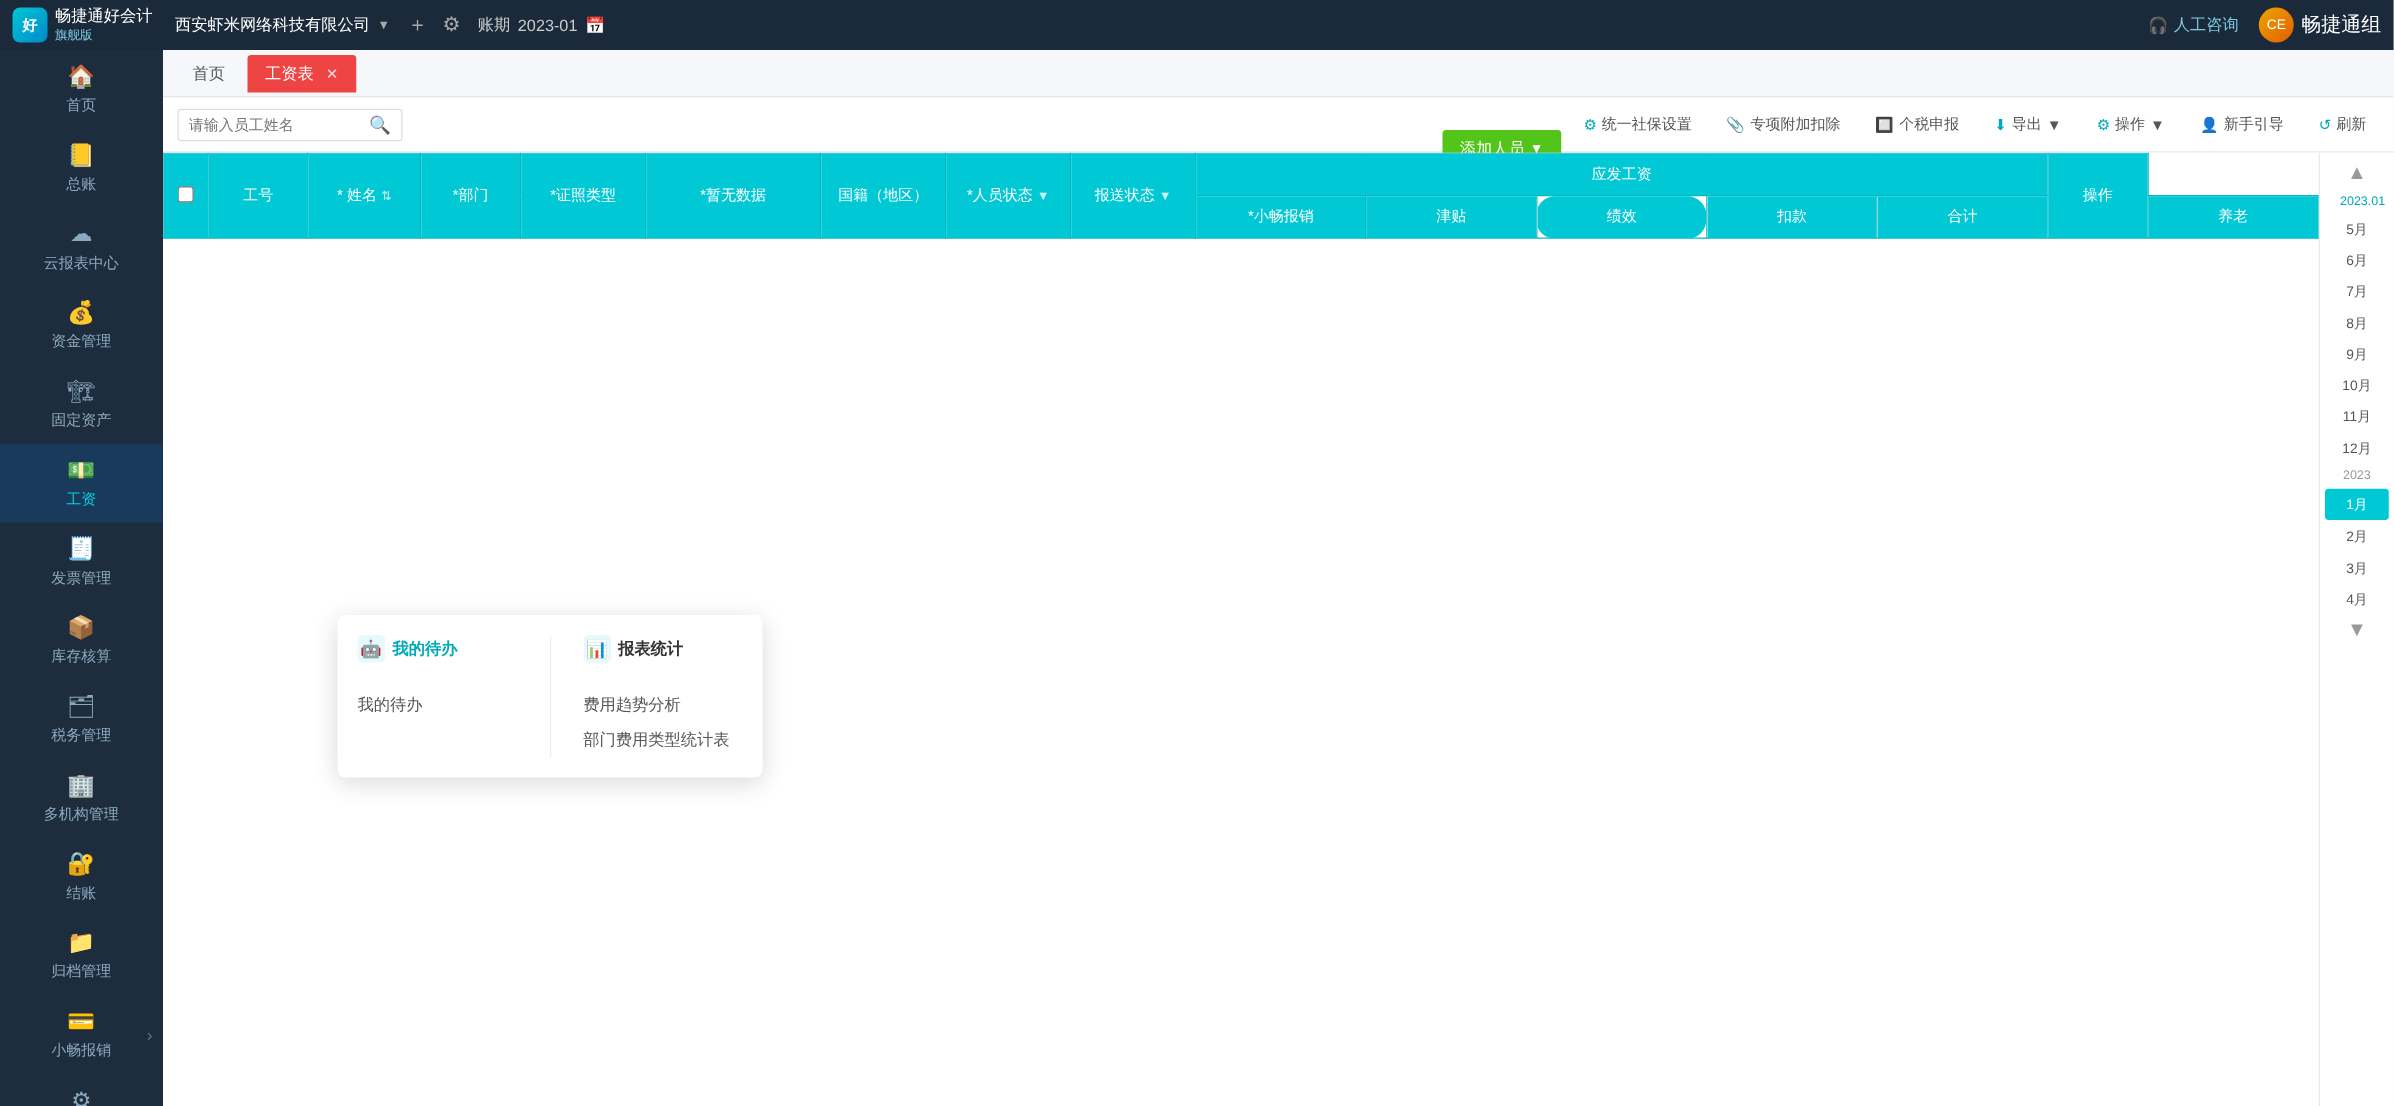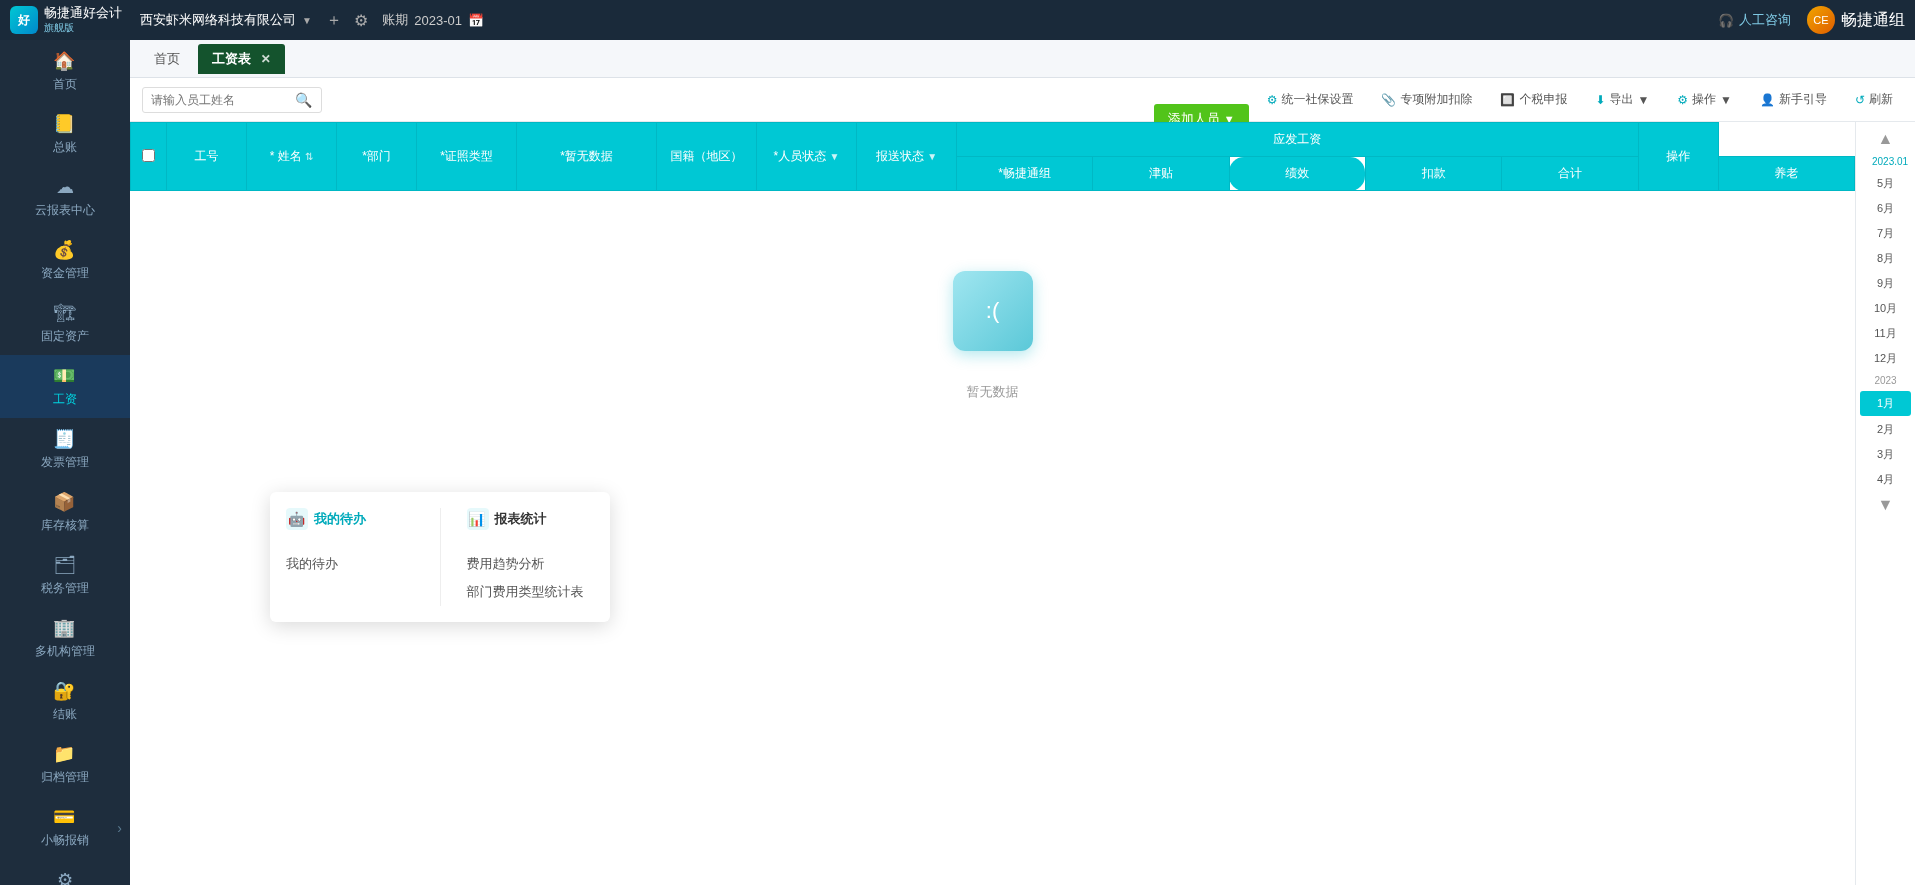--- a/index.html
+++ b/index.html
@@ -94,21 +94,21 @@
     
     .tab-bar {
       height: 38px; background: #f5f7fa; border-bottom: 1px solid #dde2e8;
       display: flex; align-items: center; padding: 0 10px; gap: 4px; flex-shrink: 0;
     }
     .tab-item {
       padding: 6px 14px; cursor: pointer; font-size: 13px; color: #555;
       border-radius: 3px 3px 0 0; position: relative;
     }
     .tab-item.active {
-      background: #14532d; color: white; font-weight: 700;
+      background: #ef4444; color: white; font-weight: 400;
     }
     .tab-item .close-btn {
       margin-left: 6px; color: rgba(255,255,255,0.8); font-size: 12px; cursor: pointer;
     }
 
     
     .toolbar {
       height: 44px; background: white; border-bottom: 1px solid #e5e9ed;
       display: flex; align-items: center; padding: 0 12px; gap: 8px; flex-shrink: 0;
     }
@@ -442,21 +442,21 @@
               </th>
               <th colspan="5">
                 <span>应发工资</span>
               </th>
               <th class="col-ops" rowspan="2">
                 <span>操作</span>
               </th>
             </tr>
             <tr>
               <th class="col-base">
-                <span>*畅捷通组</span>
+                <span>*小畅报销</span>
               </th>
               <th class="col-subsidy">
                 <span>津贴</span>
               </th>
               <th class="col-bonus">
                 <span>绩效</span>
               </th>
               <th class="col-deduct">
                 <span>扣款</span>
               </th>
@@ -465,26 +465,20 @@
               </th>
               <th class="col-pension">
                 <span>养老</span>
               </th>
             </tr>
           </thead>
           <tbody>
           </tbody>
         </table>
 
-        <div class="no-data">
-          <div class="no-data-icon">
-            <div class="no-data-cube"></div>
-          </div>
-          <div class="no-data-text">暂无数据</div>
-        </div>
 
         <div class="dropdown-popup">
           <div class="popup-row">
             <div class="popup-col">
               <div class="popup-col-header active">
                 <div class="popup-col-icon">🤖</div>
                 <span>我的待办</span>
               </div>
               <div class="popup-item">
                 <span>我的待办</span>

